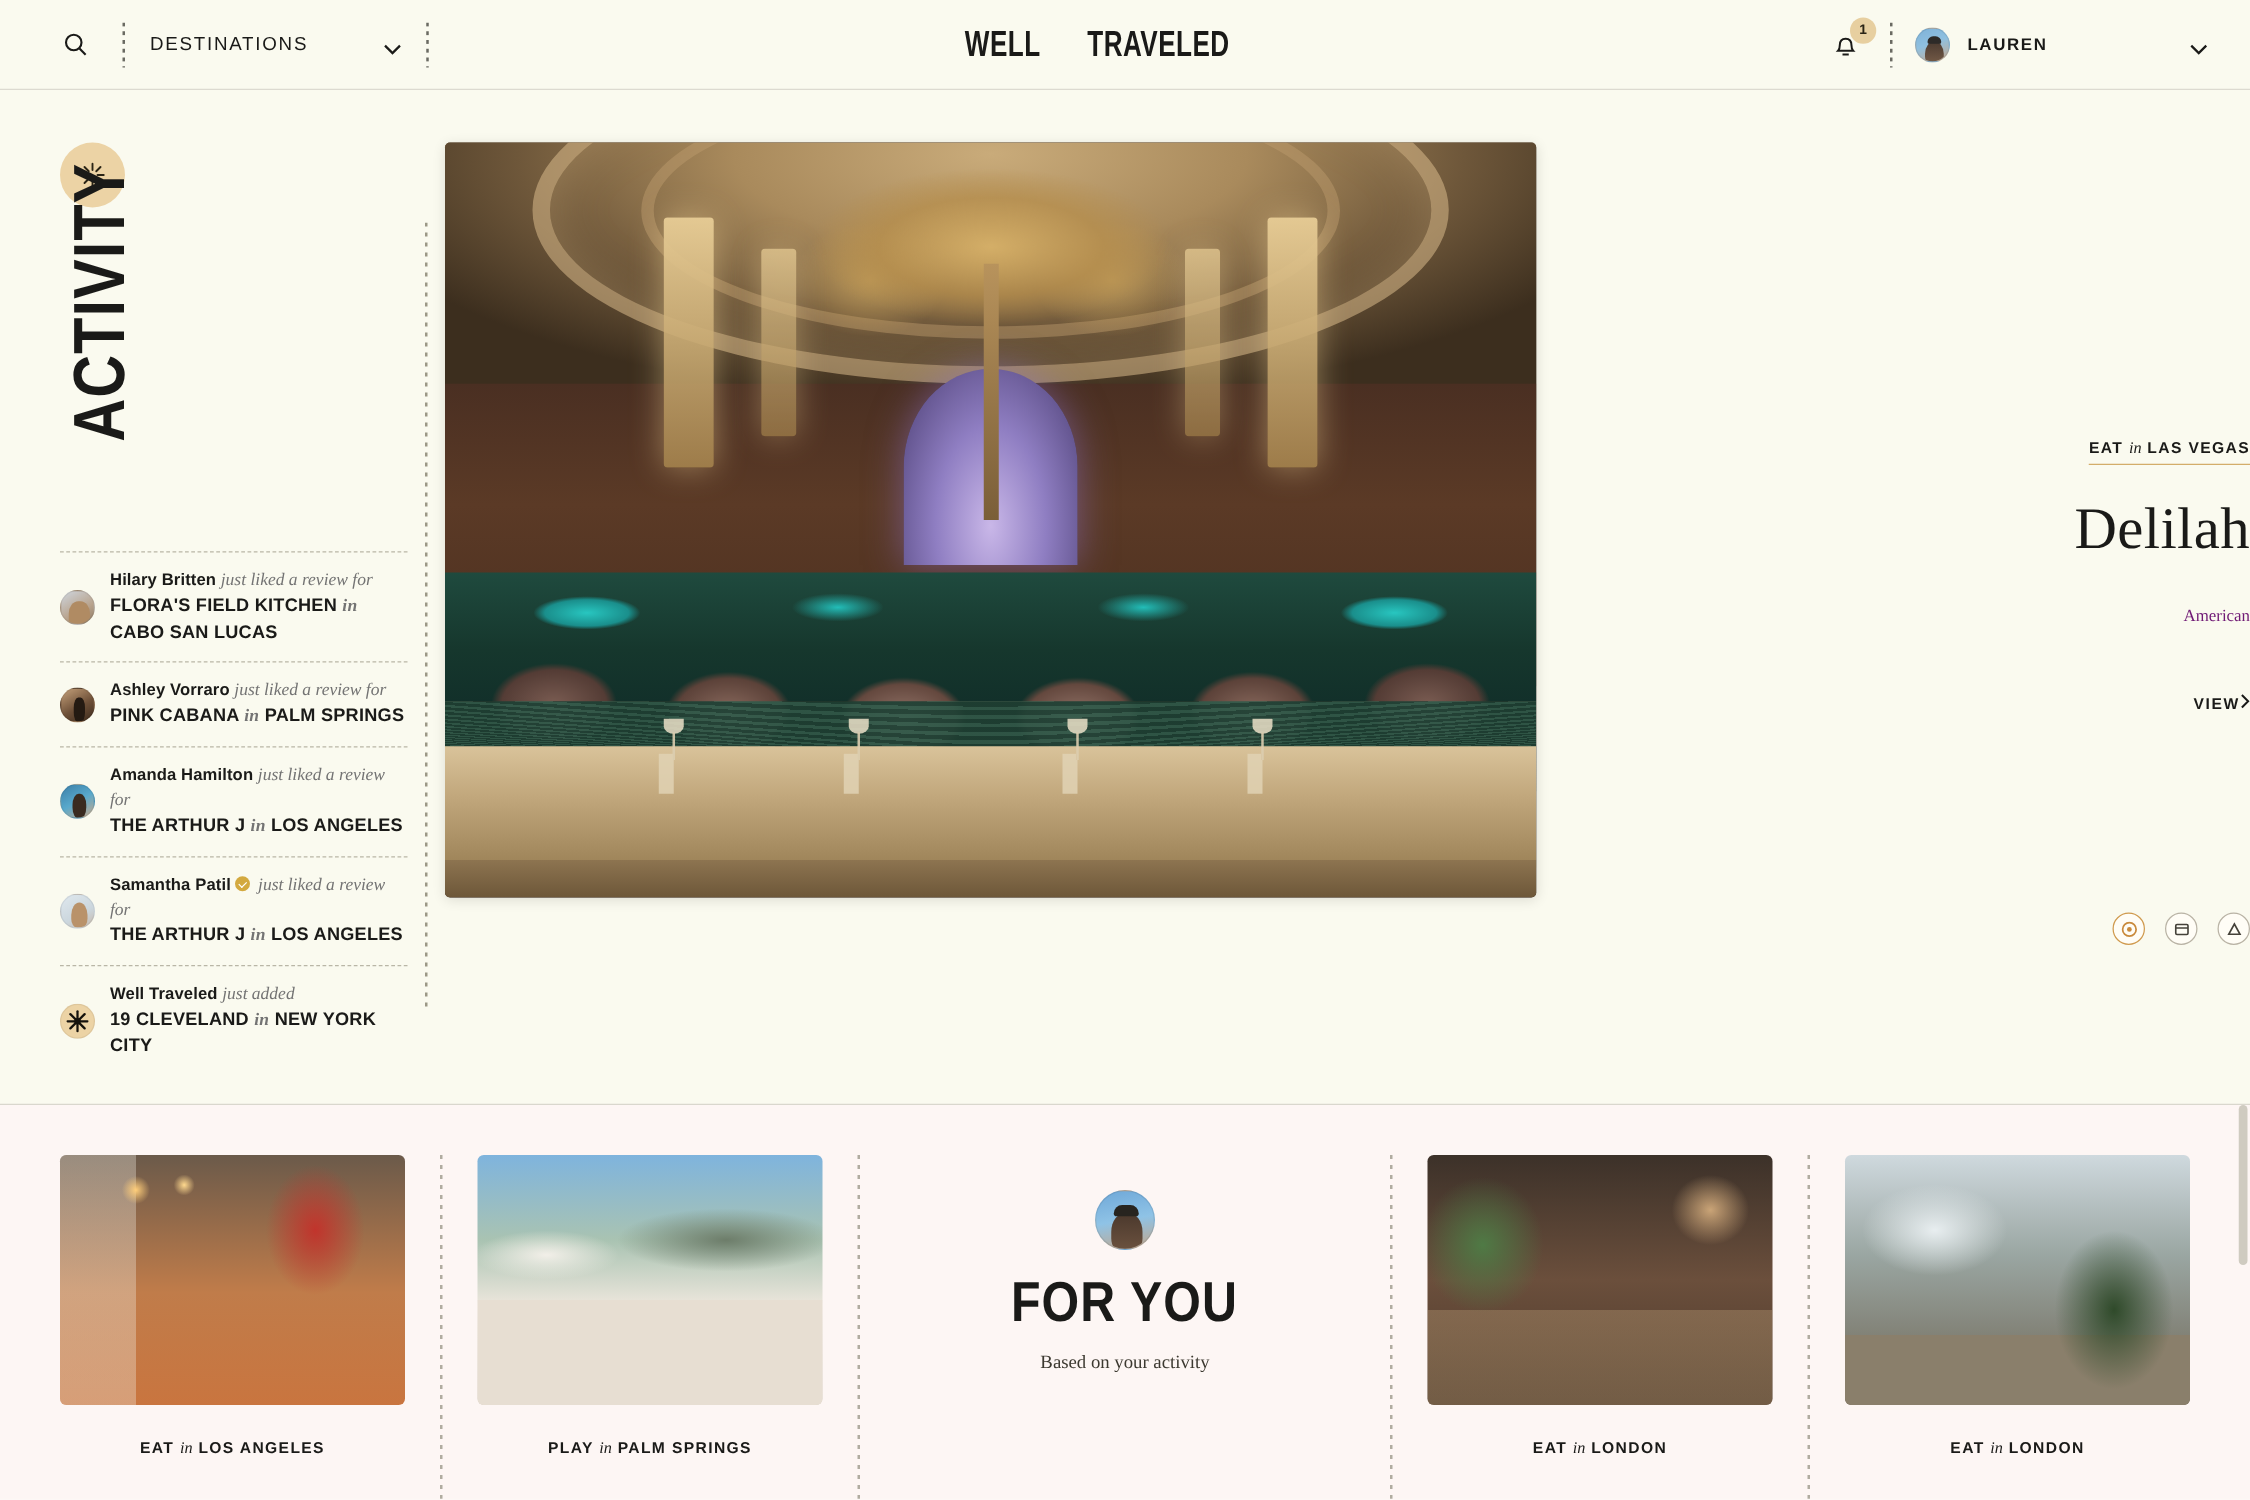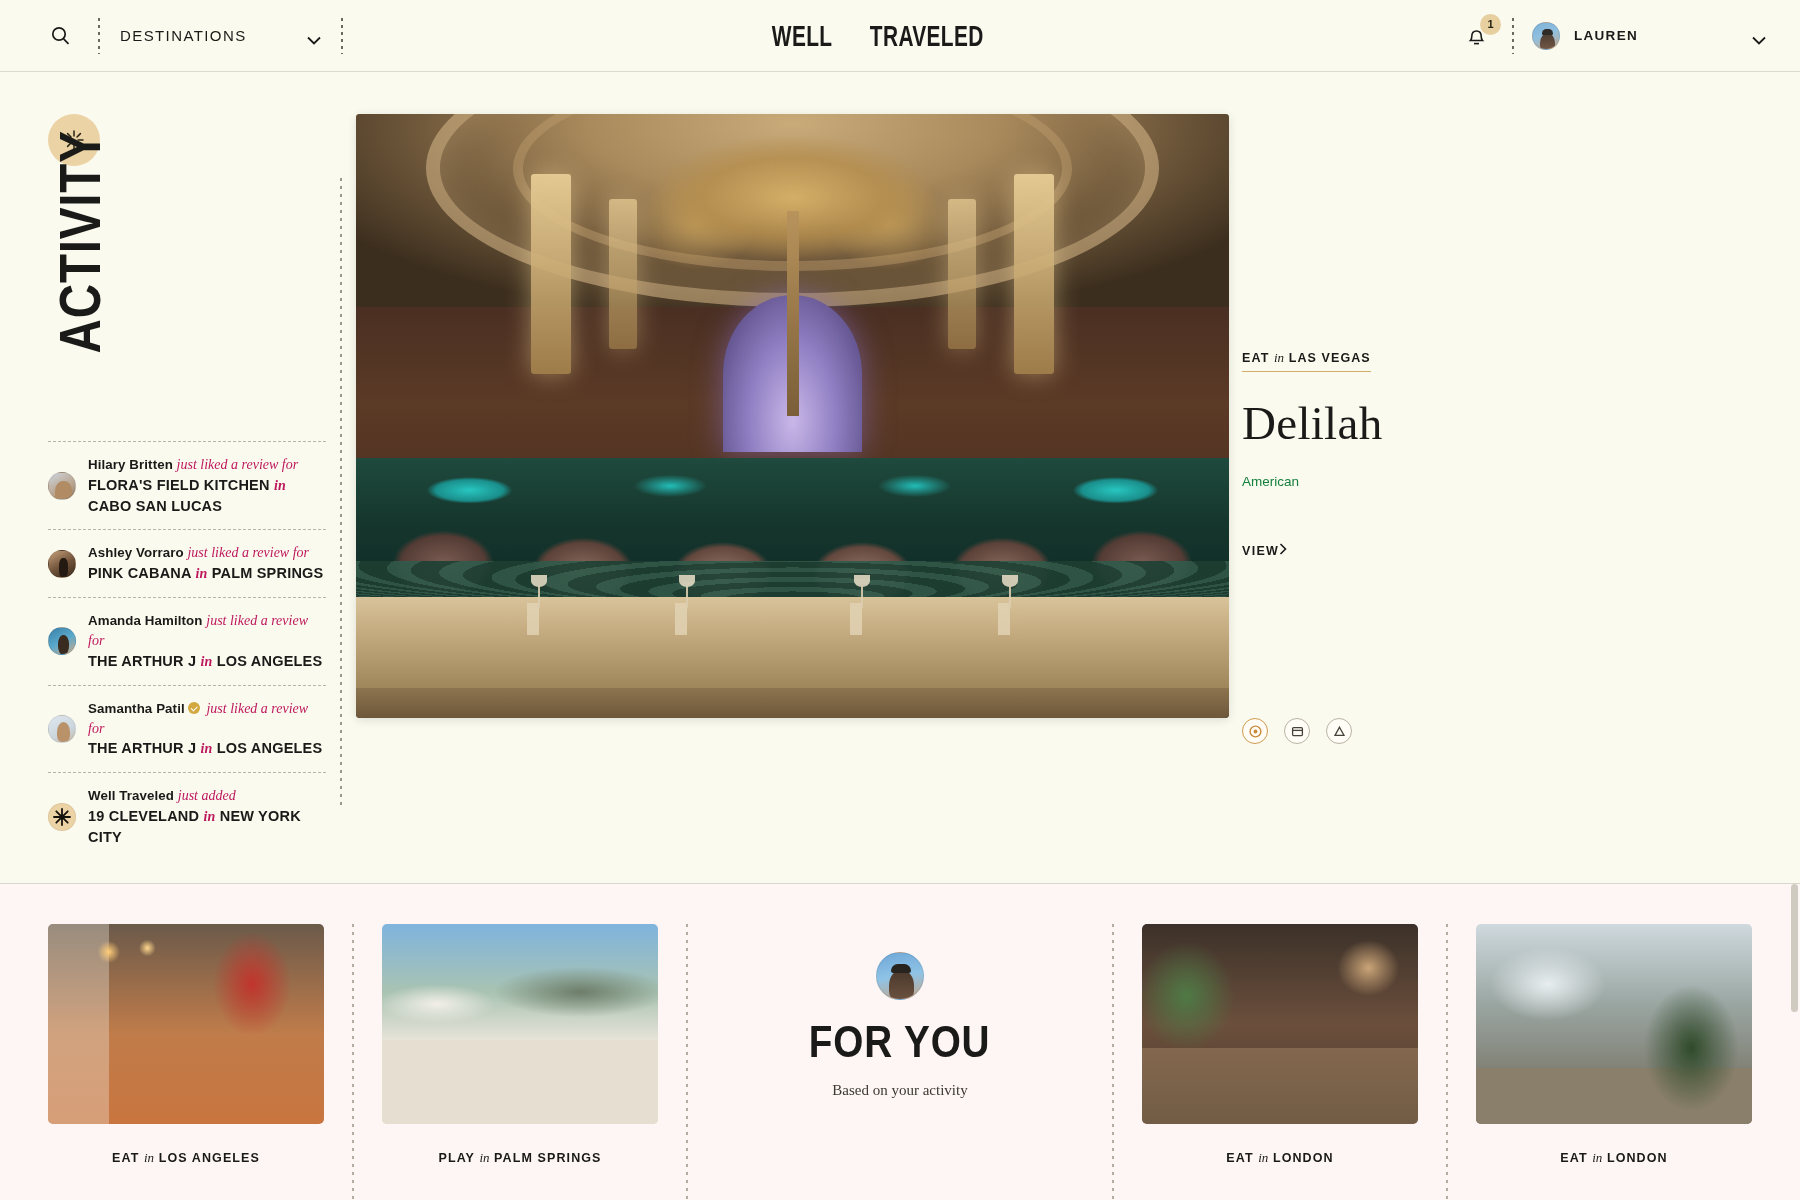--- a/index.html
+++ b/index.html
@@ -139,21 +139,21 @@
   .fav.a3::after{content:"";position:absolute;left:9px;top:7px;width:11px;height:20px;border-radius:45%;background:#3a2b20;}
   .fav.a4{background:linear-gradient(150deg,#dfe8ee,#cbd6dd 60%,#c8b9aa);}
   .fav.a4::after{content:"";position:absolute;left:8px;top:6px;width:13px;height:20px;border-radius:50% 50% 35% 35%;background:#b9926a;}
   .fav.brand{background:#ecd3a5;display:flex;align-items:center;justify-content:center;}
 
   .ftxt{ line-height:1.42; }
   .frow1{ font-size:13.3px; }
   .frow1 b{ font-weight:700; letter-spacing:.1px; }
   .em{
     font-family:"Liberation Serif", serif;
-    font-style:italic;font-size:14px;color:#be185d;
+    font-style:italic;font-size:14px;color:#737373;
   }
   .frow2{
     font-family:"Liberation Sans Narrow","Liberation Sans",sans-serif;
     font-size:14.5px;font-weight:700;letter-spacing:.2px;
   }
   .vbadge{
     display:inline-block;width:12px;height:12px;border-radius:50%;
     background:#d3a93f;position:relative;top:1px;margin:0 3px;
   }
   .vbadge::after{
@@ -277,41 +277,41 @@
     border-radius:0 0 50% 50%;background:rgba(235,225,200,.85);
   }
   .hero .glass::after{
     content:"";position:absolute;left:7px;top:11px;width:2px;height:22px;background:rgba(220,205,175,.9);
     box-shadow:-6px 22px 0 5px rgba(225,210,180,.85);
   }
   .hero .g1{left:20%;} .hero .g2{left:37%;} .hero .g3{left:57%;} .hero .g4{left:74%;}
 
   
   .info{
-    flex:1;display:flex;flex-direction:column;align-items:flex-start;
+    flex:1;display:flex;flex-direction:column;align-items:flex-end;
     padding-top:236px;
   }
   .kicker{
     font-size:12.5px;font-weight:700;letter-spacing:1.1px;
     border-bottom:1.5px solid #d3ad6a;
     padding-bottom:5px;
     cursor:pointer;
   }
   .kicker i{
     font-family:"Liberation Serif",serif;font-weight:400;
     font-size:13px;letter-spacing:0;
   }
   .place-name{
     font-family:"Liberation Serif", serif;
     font-size:47px;font-weight:400;letter-spacing:.3px;
     margin-top:24px;
     cursor:pointer;
   }
   .cuisine{
-    font-size:13.5px;margin-top:24px;color:#15803d;
+    font-size:13.5px;margin-top:35px;color:#701a75;font-family:Liberation Serif, serif;
   }
   .view-link{
     margin-top:54px;display:flex;align-items:center;
     font-size:12.5px;font-weight:700;letter-spacing:1.3px;cursor:pointer;
   }
   .actions{
     margin-top:160px;display:flex;gap:16px;align-items:center;
   }
   .act-btn{
     width:26px;height:26px;border-radius:50%;

